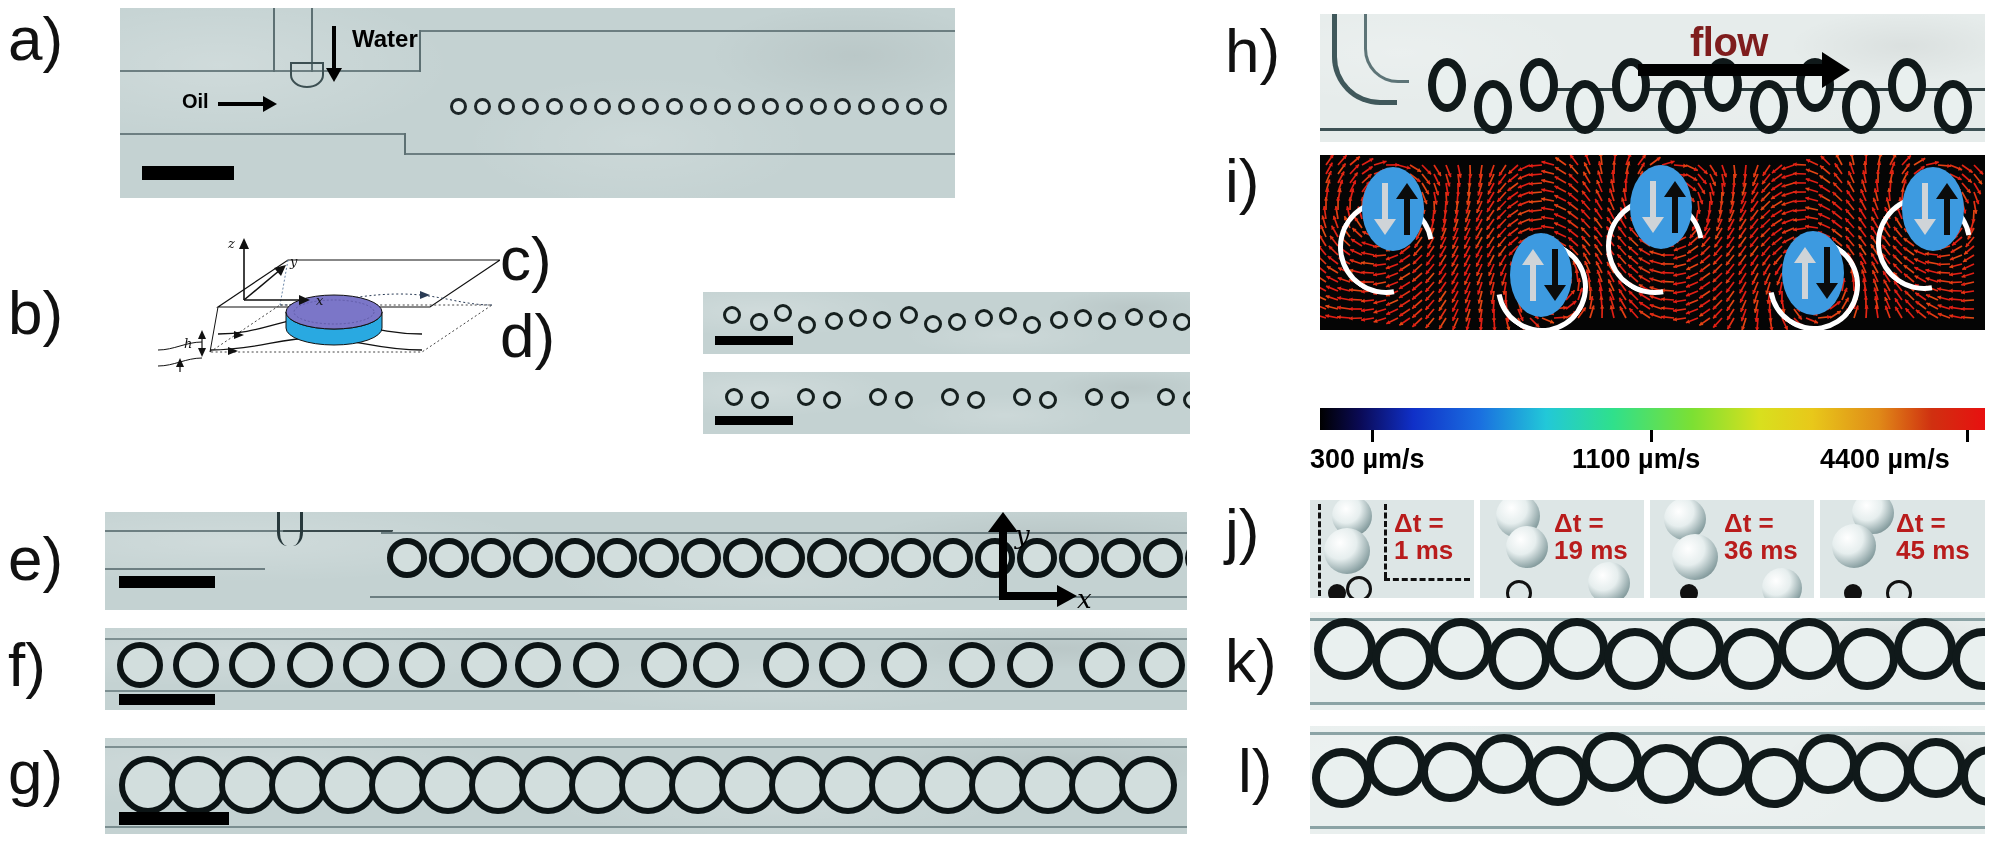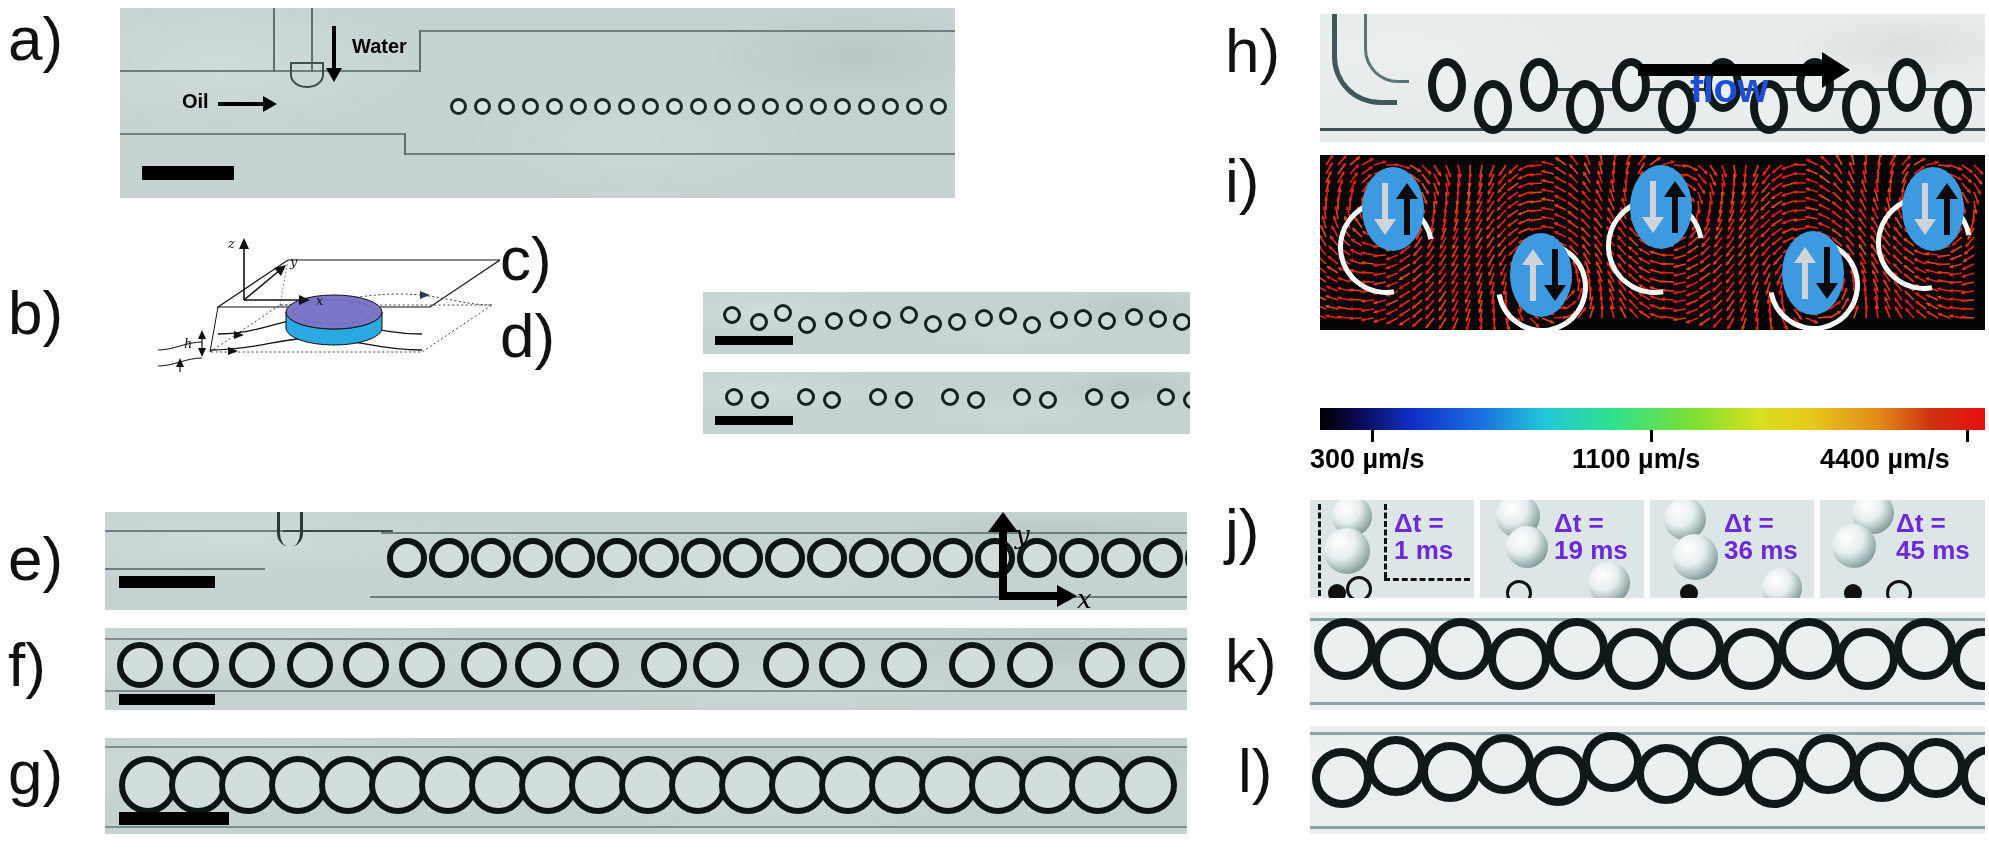--- a/index.html
+++ b/index.html
@@ -45,21 +45,21 @@
   .drop.dark{border:8px solid #10191a;background:#e9f0ef;}
 
   .label-txt{position:absolute;font-weight:700;color:#000;white-space:nowrap;}
 
   
   #panel-b-svg{position:absolute;}
 
   
   .panel-h-img{background:#e8eeee;}
   .flow-label{
-    position:absolute;font-weight:700;letter-spacing:-.5px;color:#1d4ed8;margin-top:46px;
+    position:absolute;font-weight:700;letter-spacing:-.5px;color:#7f1d1d;
   }
   .flow-arrow{position:absolute;background:#000;height:12px;}
   .flow-arrow::after{
     content:"";position:absolute;right:-26px;top:-12px;
     border-left:28px solid #000;
     border-top:18px solid transparent;
     border-bottom:18px solid transparent;
   }
 
   
@@ -77,21 +77,21 @@
     background:linear-gradient(to right,
       #000000 0%, #0a0a55 6%, #1030c8 14%, #1a6fe0 24%,
       #22c8d8 34%, #2fe08c 44%, #7ce033 56%, #d8e01e 66%,
       #e8c81a 74%, #e08a18 84%, #d03010 92%, #e81010 100%);
   }
   .cb-tick{position:absolute;width:3px;background:#000;height:12px;}
   .cb-label{position:absolute;font-weight:700;white-space:nowrap;color:#000;}
 
   
   .jframe{position:absolute;background:#dde6e6;overflow:hidden;}
-  .jframe .dt{position:absolute;font-weight:700;color:#6d28d9;line-height:1.05;white-space:nowrap;}
+  .jframe .dt{position:absolute;font-weight:700;color:#b91c1c;line-height:1.05;white-space:nowrap;}
   .dashed-v{position:absolute;border-left:3px dashed #111;}
   .dashed-h{position:absolute;border-top:3px dashed #111;}
   .blob{position:absolute;border-radius:50%;background:radial-gradient(circle at 35% 32%, #ffffff 0%, #e6eeee 38%, #8ea4a6 72%, #4f6466 100%);}
   .blob-ring{position:absolute;border-radius:50%;border:3px solid #111;background:transparent;}
   .blob-solid{position:absolute;border-radius:50%;background:#111;}
 </style>
 </head>
 <body>
 
 <div class="panel-label" style="left:8px;top:8px;font-size:62px;">a)</div>
@@ -128,21 +128,21 @@
       <div class="drop tiny" style="left: 360px; top: 0px; width: 17px; height: 17px;"></div>
       <div class="drop tiny" style="left: 384px; top: 0px; width: 17px; height: 17px;"></div>
       <div class="drop tiny" style="left: 408px; top: 0px; width: 17px; height: 17px;"></div>
       <div class="drop tiny" style="left: 432px; top: 0px; width: 17px; height: 17px;"></div>
       <div class="drop tiny" style="left: 456px; top: 0px; width: 17px; height: 17px;"></div>
       <div class="drop tiny" style="left: 480px; top: 0px; width: 17px; height: 17px;"></div>
     </div>
 
   <div style="position:absolute;left:212px;top:18px;width:4px;height:48px;background:#000;"></div>
   <div style="position:absolute;left:206px;top:60px;width:0;height:0;border-left:8px solid transparent;border-right:8px solid transparent;border-top:14px solid #000;"></div>
-  <div class="label-txt" style="left:232px;top:27px;font-size:20px;">Water</div>
+  <div class="label-txt" style="left:232px;top:17px;font-size:24px;">Water</div>
 
   <div class="label-txt" style="left:62px;top:82px;font-size:20px;">Oil</div>
   <div style="position:absolute;left:98px;top:94px;width:48px;height:4px;background:#000;"></div>
   <div style="position:absolute;left:143px;top:88px;width:0;height:0;border-top:8px solid transparent;border-bottom:8px solid transparent;border-left:14px solid #000;"></div>
 
   <div class="scalebar" style="left:22px;top:158px;width:92px;height:14px;"></div>
 </div>
 
 <div class="panel-label" style="left:8px;top:282px;font-size:62px;">b)</div>
 

